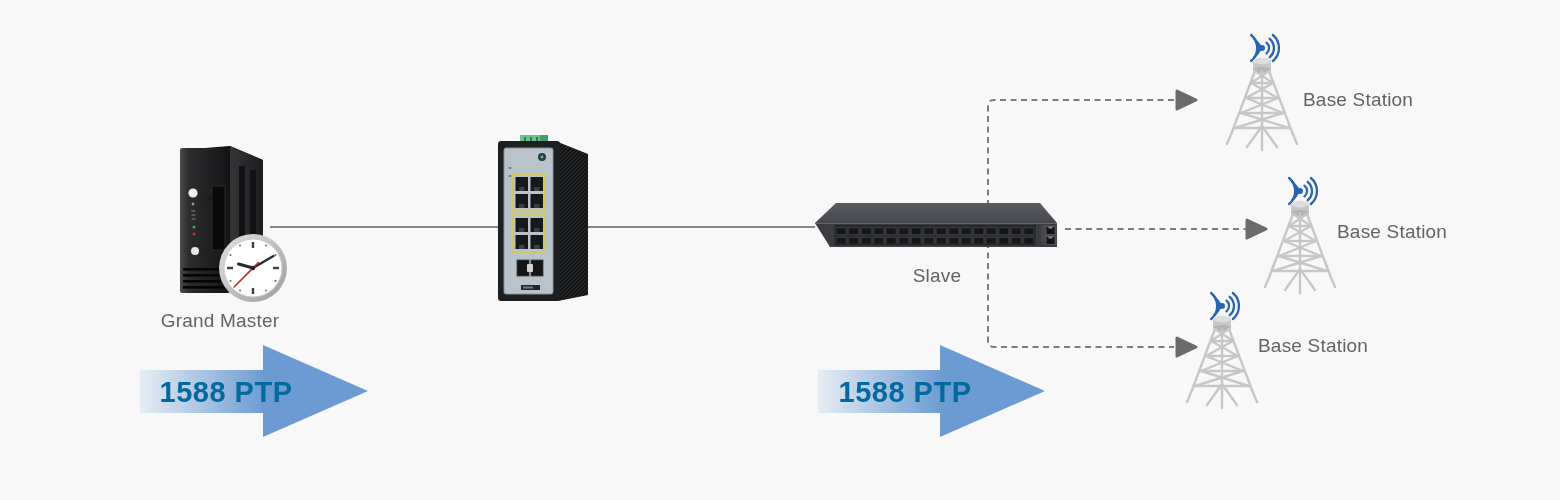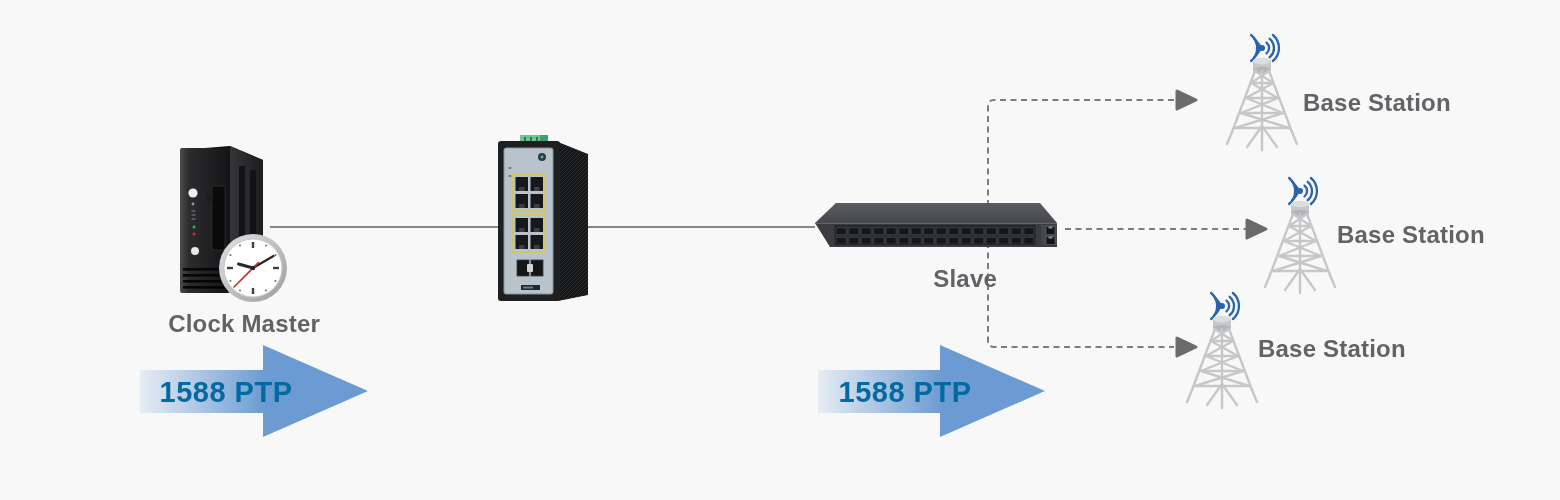--- a/index.html
+++ b/index.html
@@ -8,27 +8,26 @@
     background:#f8f8f8;
     font-family:"Liberation Sans", sans-serif;
     position:relative;
     overflow:hidden;
   }
   .canvas{position:absolute;left:0;top:0;width:1560px;height:500px;}
   .layer{position:absolute;left:0;top:0;pointer-events:none;}
   .node-label{
     position:absolute;
     color:#626366;
-    font-size:24px;
+    font-size:19px;
     letter-spacing:0.2px;
     white-space:nowrap;
     z-index:4;
-    font-weight:bold;
   }
-  .centered{text-align:right;}
+  .centered{text-align:center;}
   .device{position:absolute;z-index:2;}
   .flow-label{
     position:absolute;
     color:#0369a1;
     font-size:29px;
     font-weight:700;
     letter-spacing:0.5px;
     text-align:center;
     z-index:4;
     white-space:nowrap;
@@ -281,21 +280,21 @@
       <linearGradient id="flowGrad1" x1="0" y1="0" x2="1" y2="0">
         <stop offset="0" stop-color="#6b9bd2" stop-opacity="0.12"></stop>
         <stop offset="0.55" stop-color="#6b9bd2"></stop>
         <stop offset="1" stop-color="#6b9bd2"></stop>
       </linearGradient>
     </defs>
     <polygon points="140,370 263,370 263,345 368,391 263,437 263,413 140,413" fill="url(#flowGrad1)"></polygon>
     <polygon points="818,370 940,370 940,345 1045,391 940,437 940,413 818,413" fill="url(#flowGrad1)"></polygon>
   </svg>
 
-  <div class="node-label centered" style="left:120px;top:310px;width:200px;">Clock Master</div>
+  <div class="node-label centered" style="left:120px;top:310px;width:200px;">Grand Master</div>
   <div class="node-label centered" style="left:877px;top:265px;width:120px;">Slave</div>
   <div class="node-label" style="left:1303px;top:89px;">Base Station</div>
   <div class="node-label" style="left:1337px;top:221px;">Base Station</div>
   <div class="node-label" style="left:1258px;top:335px;">Base Station</div>
 
   <div class="flow-label" style="left:146px;top:376px;width:160px;">1588 PTP</div>
   <div class="flow-label" style="left:825px;top:376px;width:160px;">1588 PTP</div>
 
 </div>
 

